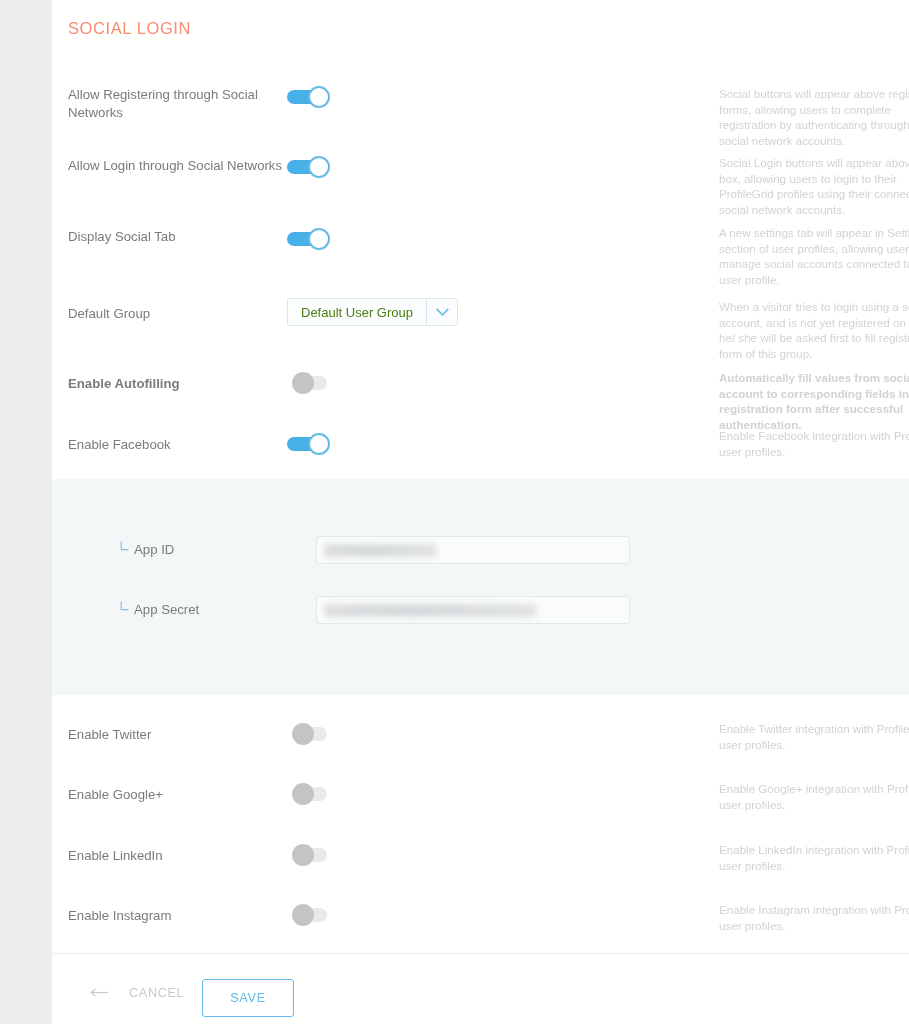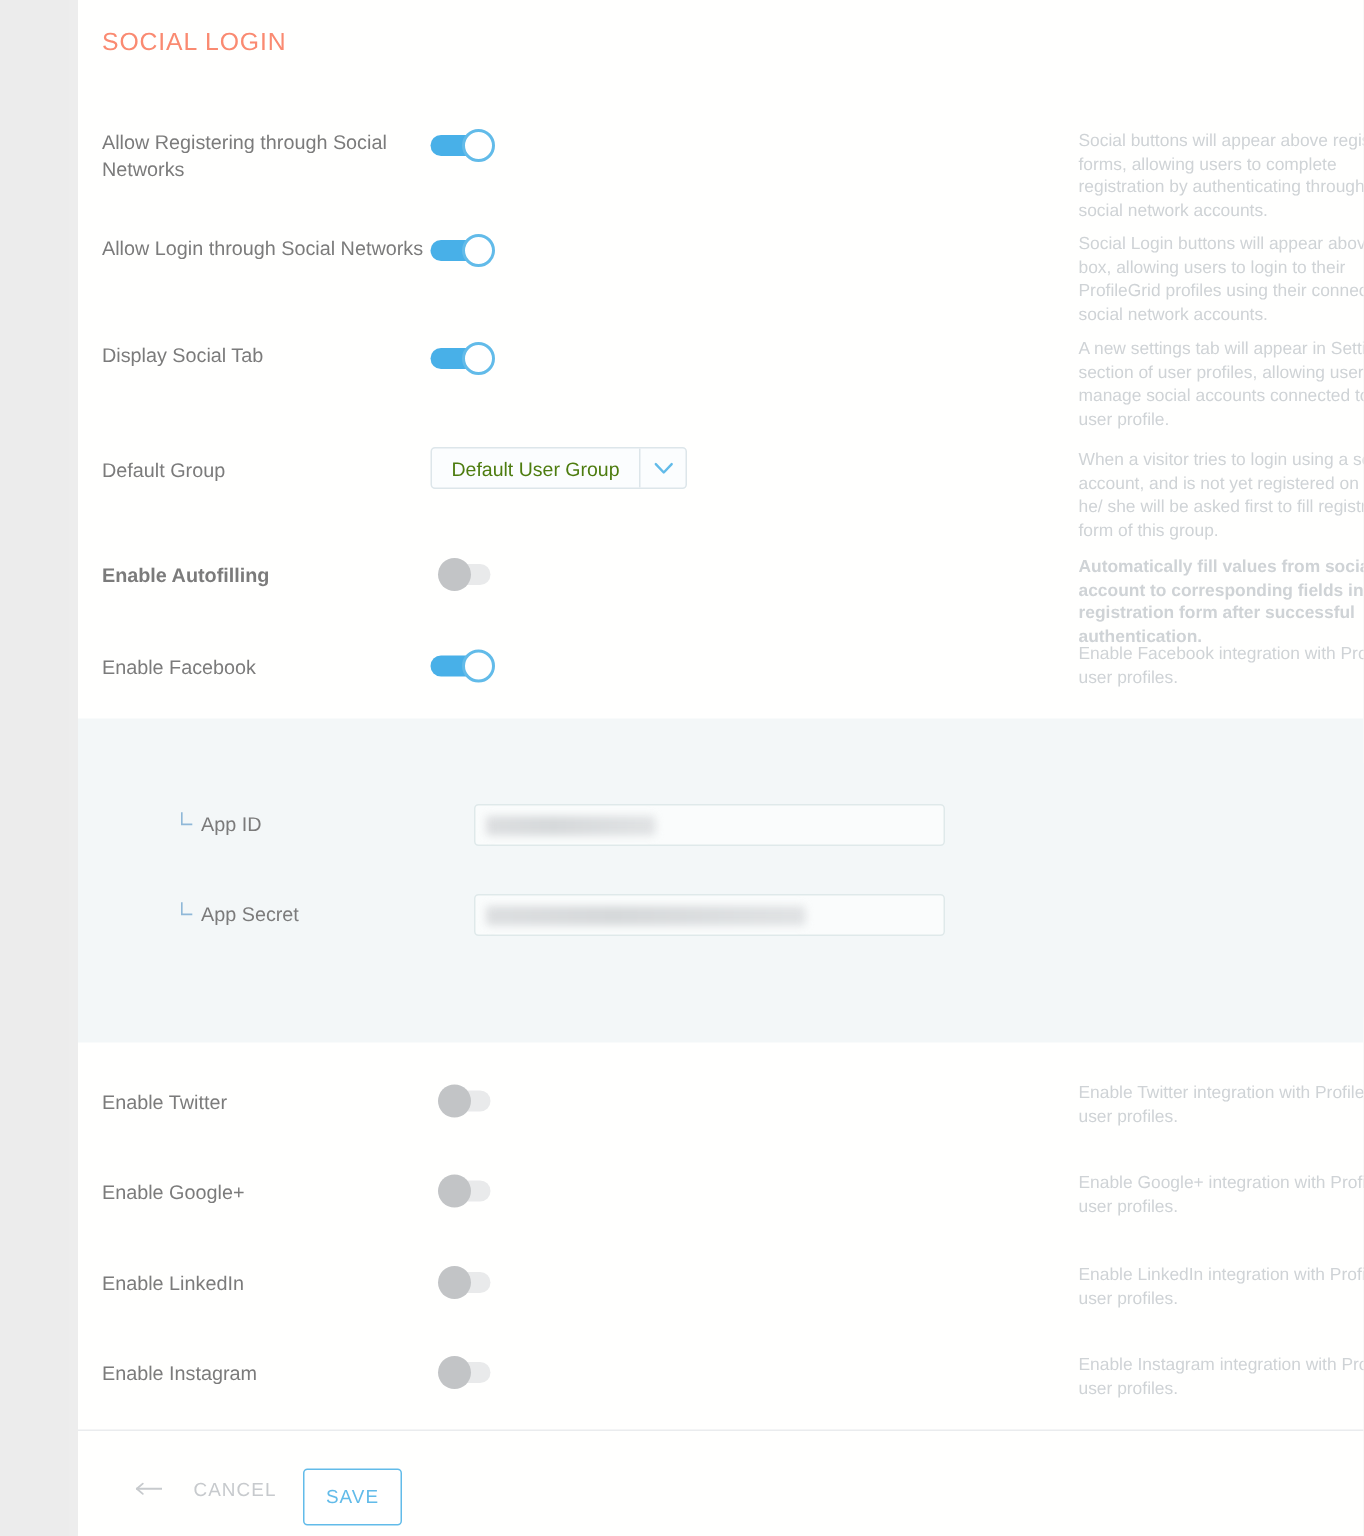--- a/index.html
+++ b/index.html
@@ -197,21 +197,21 @@
     color: #c7cacd;
     cursor: pointer;
     display: flex;
     align-items: center;
     gap: 20px;
   }
   .arrow-left { display: block; }
   .save-btn {
     position: absolute;
     left: 150px; top: 979px;
-    width: 66px; height: 38px;
+    width: 92px; height: 38px;
     border: 1px solid #62bbe9;
     border-radius: 3px;
     background: #ffffff;
     color: #62bbe9;
     font-size: 12.6px;
     letter-spacing: 0.7px;
     font-family: "Liberation Sans", sans-serif;
     cursor: pointer;
   }
 </style>

